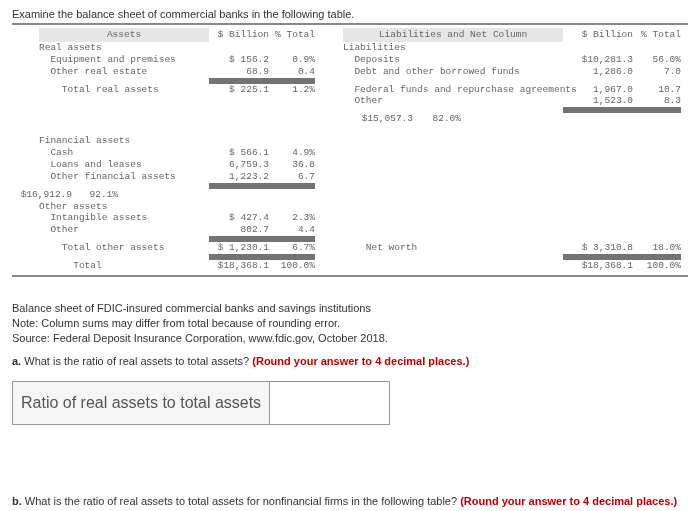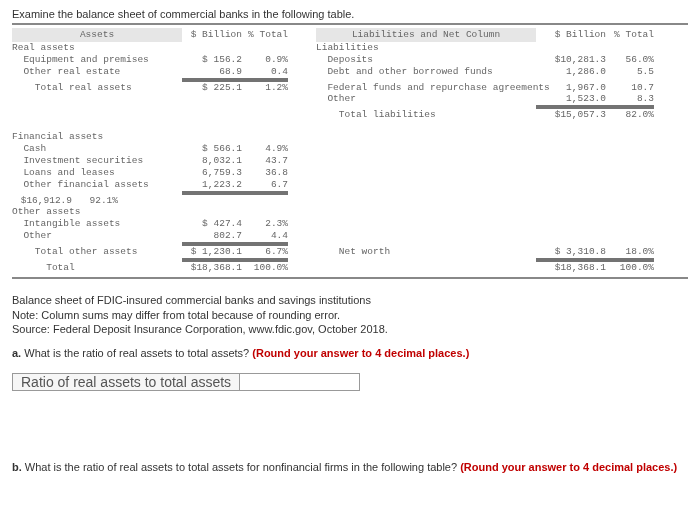--- a/index.html
+++ b/index.html
@@ -19,42 +19,42 @@
       line-height: 1.25;
       color: #666;
     }
     .header-row1, .header-row2 {
       display: flex;
       width: 100%;
     }
     .hr-cell { padding: 1px 0; }
     .hshade { background: #e6e6e6; }
     .row { display: flex; width: 100%; }
-    .col-asset-name { width: 170px; white-space: pre; }
+    .col-asset-name { width: 170px; white-space: pre; margin-left: 27px; }
     .col-asset-bill { width: 60px; text-align: right; }
     .col-asset-pct { width: 46px; text-align: right; }
     .col-gap { width: 28px; }
     .col-liab-name { width: 220px; white-space: pre; }
     .col-liab-bill { width: 70px; text-align: right; }
     .col-liab-pct { width: 48px; text-align: right; }
     .spacer { height: 10px; }
-    .underline { border-bottom: 4px solid #737373; }
-    .notes { font-size: 11px; margin-top: 14px; line-height: 1.35; }
+    .underline { border-bottom: 6px solid #737373; }
+    .notes { font-size: 11px; margin-top: 24px; line-height: 1.35; }
     .question { font-size: 11px; margin-top: 10px; }
     .bold { font-weight: bold; }
     .red { color: #c00000; text-align: center; }
     .input-row {
       margin-top: 14px;
       display: flex;
       align-items: stretch;
     }
     .input-label {
       border: 1px solid #999;
-      padding: 0 8px;
-      font-size: 14px;
+      padding: 12px 8px;
+      font-size: 16px;
       color: #555;
       background: #f6f6f6;
     }
     .input-box {
       border: 1px solid #999;
       border-left: none;
       width: 120px;
       font-size: 10px;
       padding: 0 4px;
     }
@@ -96,21 +96,21 @@
     <div class="col-liab-bill">$10,281.3</div>
     <div class="col-liab-pct">56.0%</div>
   </div>
   <div class="row">
     <div class="col-asset-name">  Other real estate</div>
     <div class="col-asset-bill underline">68.9</div>
     <div class="col-asset-pct underline">0.4</div>
     <div class="col-gap"></div>
     <div class="col-liab-name">  Debt and other borrowed funds</div>
     <div class="col-liab-bill">1,286.0</div>
-    <div class="col-liab-pct">5.5</div>
+    <div class="col-liab-pct">7.0</div>
   </div>
   <div class="row">
     <div class="col-asset-name">    Total real assets</div>
     <div class="col-asset-bill">$   225.1</div>
     <div class="col-asset-pct">1.2%</div>
     <div class="col-gap"></div>
     <div class="col-liab-name">  Federal funds and repurchase agreements</div>
     <div class="col-liab-bill">1,967.0</div>
     <div class="col-liab-pct">10.7</div>
   </div>
@@ -121,41 +121,35 @@
       <div class="col-gap"></div>
     <div class="col-liab-name">  Other</div>
     <div class="col-liab-bill underline">1,523.0</div>
     <div class="col-liab-pct underline">8.3</div>
   </div>
   <div class="row">
     <div class="col-asset-name"></div>
       <div class="col-asset-bill"></div>
       <div class="col-asset-pct"></div>
       <div class="col-gap"></div>
-    <div class="col-liab-name">    Total liabilities</div>
     <div class="col-liab-bill">$15,057.3</div>
     <div class="col-liab-pct">82.0%</div>
   </div>
 
   <div class="spacer"></div>
 
   <div class="row">
     <div class="col-asset-name">Financial assets</div>
     <div class="col-asset-bill"></div>
       <div class="col-asset-pct"></div>
   </div>
   <div class="row">
     <div class="col-asset-name">  Cash</div>
     <div class="col-asset-bill">$   566.1</div>
     <div class="col-asset-pct">4.9%</div>
-  </div>
-  <div class="row">
-    <div class="col-asset-name">  Investment securities</div>
-    <div class="col-asset-bill">8,032.1</div>
-    <div class="col-asset-pct">43.7</div>
   </div>
   <div class="row">
     <div class="col-asset-name">  Loans and leases</div>
     <div class="col-asset-bill">6,759.3</div>
     <div class="col-asset-pct">36.8</div>
   </div>
   <div class="row">
     <div class="col-asset-name">  Other financial assets</div>
     <div class="col-asset-bill underline">1,223.2</div>
     <div class="col-asset-pct underline">6.7</div>

